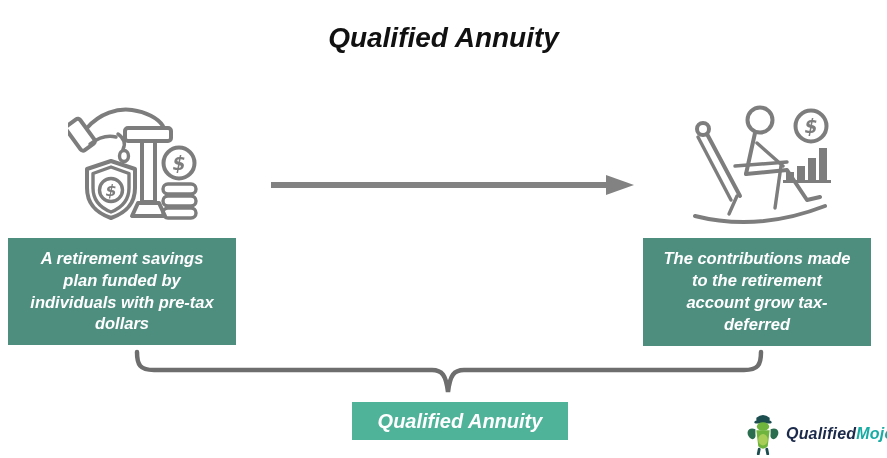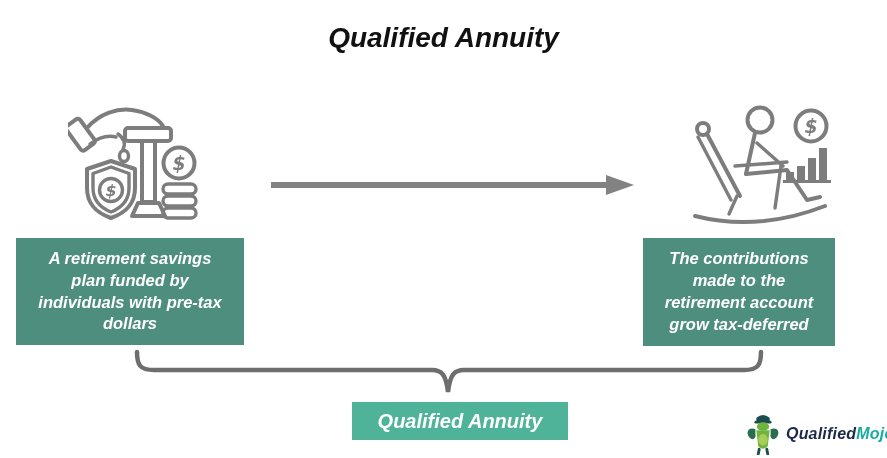--- a/index.html
+++ b/index.html
@@ -46,22 +46,22 @@
     background:var(--box-green);
     color:var(--text-white);
     display:flex;align-items:center;justify-content:center;
     text-align:center;
     font-weight:bold;
     font-size:16.5px;
     line-height:1.33;
     box-sizing:border-box;
     padding:4px 18px;
   }
-  .box-left{left:16px;top:238px;width:228px;height:107px;}
-  .box-right{left:643px;top:238px;width:192px;height:108px;}
+  .box-left{left:8px;top:238px;width:228px;height:107px;}
+  .box-right{left:643px;top:238px;width:228px;height:108px;}
   .brace{position:absolute;left:130px;top:348px;width:645px;height:52px;}
   .brace path{fill:none;stroke:var(--brace-gray);stroke-width:4.5;stroke-linecap:round;}
   .label-box{
     position:absolute;left:352px;top:402px;width:216px;height:38px;
     background:var(--label-green);
     color:var(--text-white);
     display:flex;align-items:center;justify-content:center;
     font-weight:bold;font-size:20px;
   }
   .logo{

